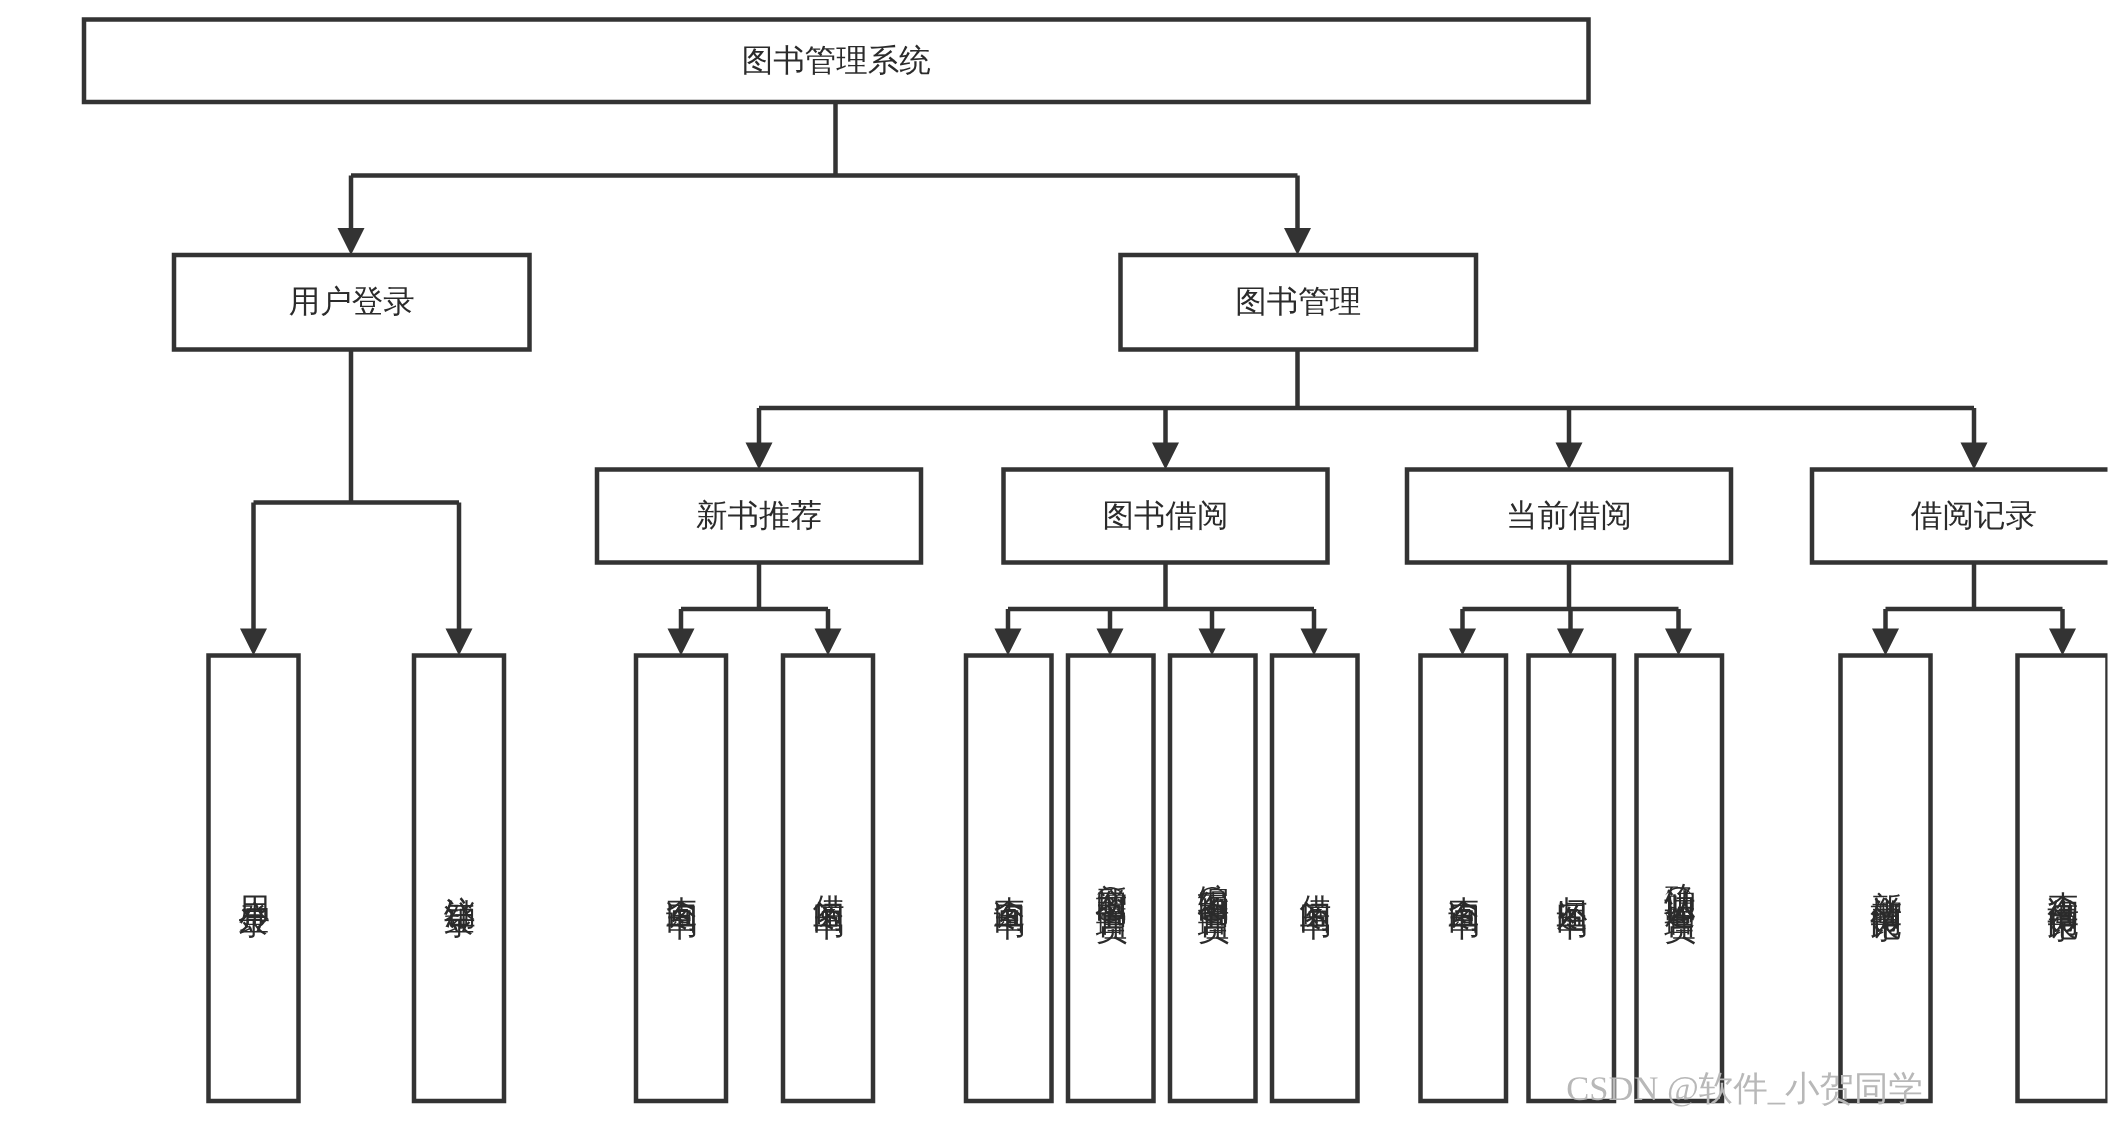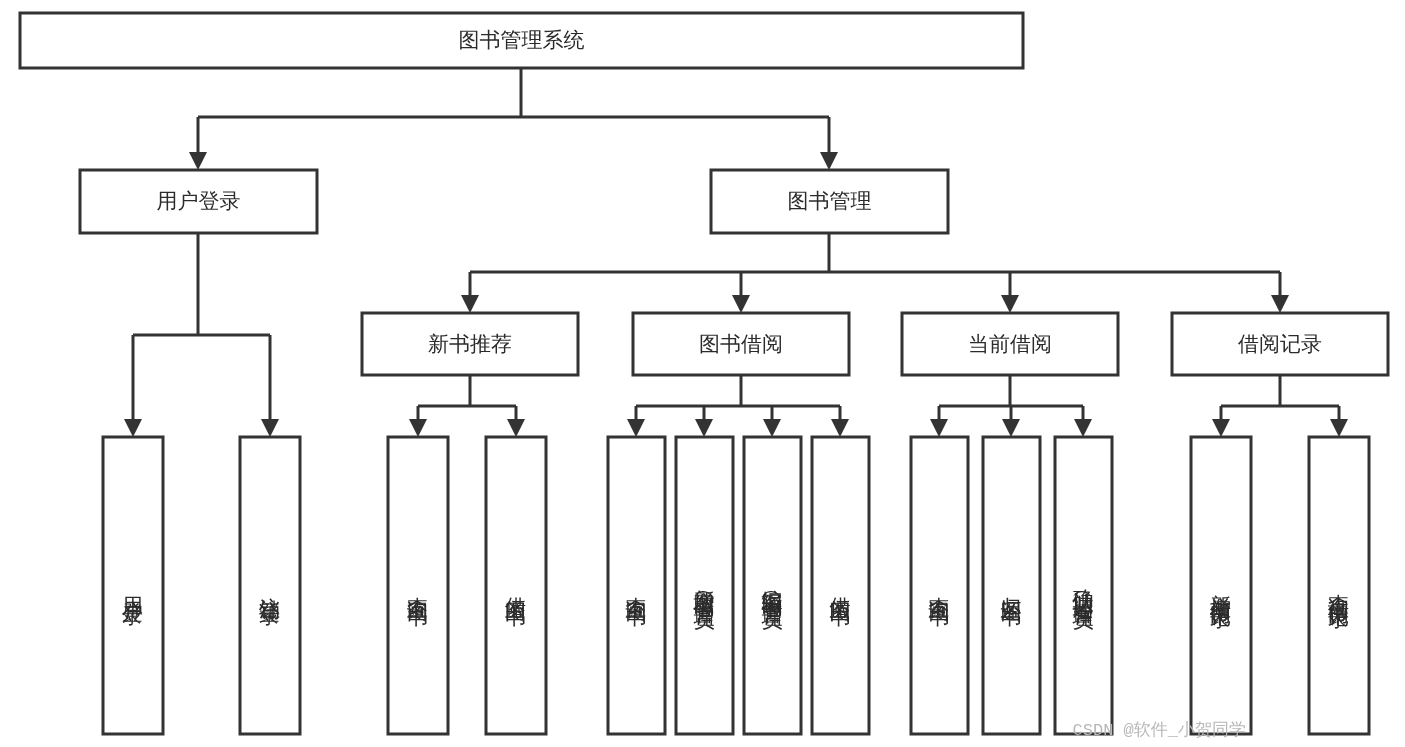--- a/index.html
+++ b/index.html
@@ -11,20 +11,21 @@
     width: 1405px;
     height: 747px;
     font-family: "Liberation Sans", "DejaVu Sans", sans-serif;
     overflow: hidden;
   }
   #diagram-root {
     position: relative;
     width: 1254px;
     height: 747px;
     background: #ffffff;
+    margin-left: 36px;
   }
   svg.flow {
     position: absolute;
     left: 0;
     top: 0;
     width: 1405px;
     height: 747px;
   }
   .node-rect {
     fill: #ffffff;
@@ -59,22 +60,22 @@
     white-space: nowrap;
     display: flex;
     align-items: center;
     justify-content: center;
     pointer-events: none;
   }
   .watermark {
     position: absolute;
     right: 8px;
     bottom: 6px;
-    font-family: Liberation Mono, monospace;
-    font-size: 17px;
+    font-family: Liberation Serif, serif;
+    font-size: 23px;
     color: #b8b8b8;
     white-space: nowrap;
   }
 </style>
 </head>
 <body>
 
 <div id="diagram-root">
 
   <svg class="flow" viewBox="0 0 1405 747">

